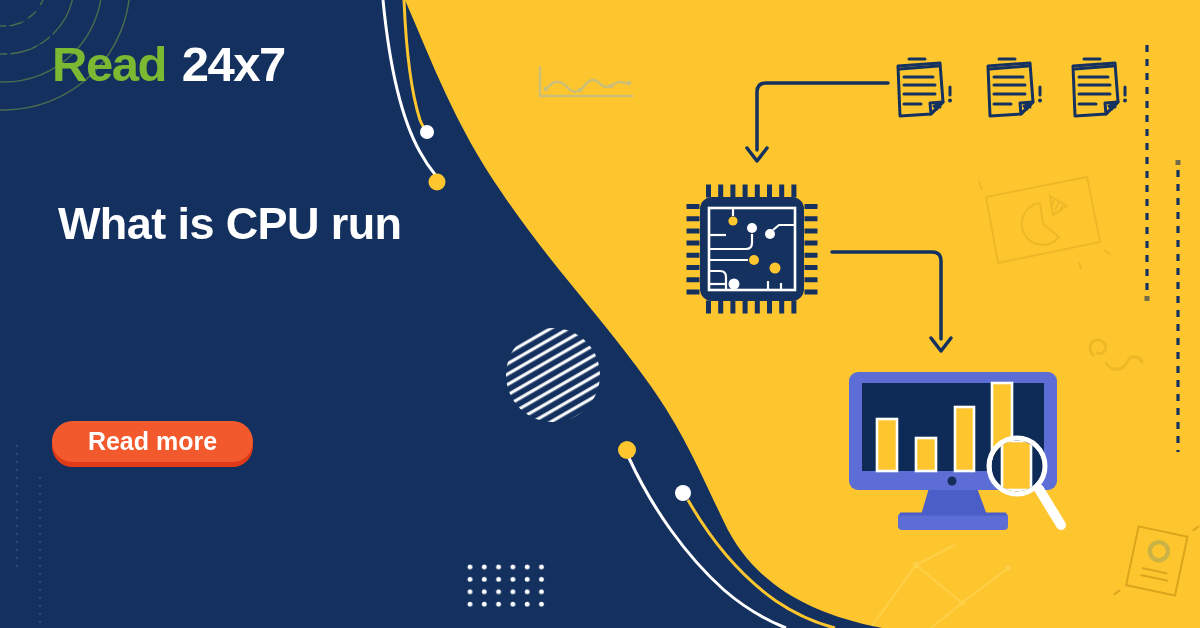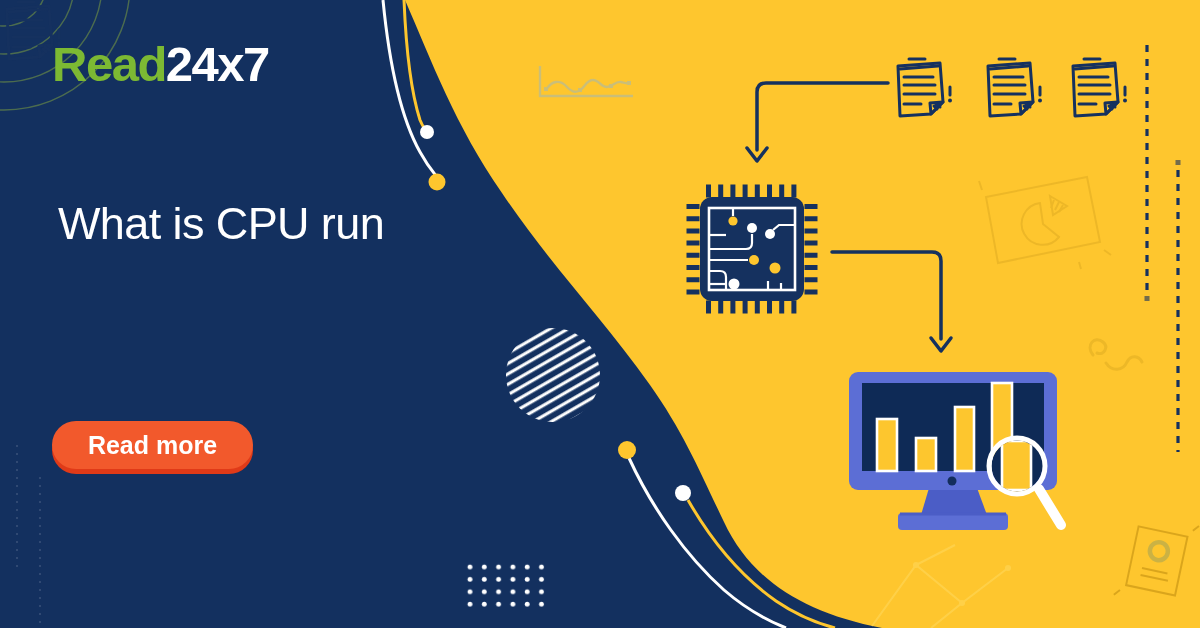--- a/index.html
+++ b/index.html
@@ -6,27 +6,27 @@
   .banner{
     position:relative;width:1200px;height:628px;overflow:hidden;
     background:#13305f;font-family:"Liberation Sans",sans-serif;
   }
   .decor{position:absolute;inset:0;width:1200px;height:628px;display:block;}
   .logo{
     position:absolute;left:52px;top:40px;font-size:49px;font-weight:bold;
     letter-spacing:-1.5px;line-height:1;user-select:none;
   }
   .logo .site{color:#7cb933;}
-  .logo .suffix{color:#ffffff;}
+  .logo .suffix{color:#ffffff;margin-left:16px;}
   .headline{
     position:absolute;left:58px;top:192px;width:520px;color:#ffffff;
-    font-size:45px;font-weight:normal;line-height:63px;letter-spacing:-0.6px;
+    font-size:45px;font-weight:bold;line-height:63px;letter-spacing:-0.6px;
   }
   .cta{
-    position:absolute;left:52px;top:421px;width:201px;height:48px;
+    position:absolute;left:52px;top:421px;width:201px;height:41px;
     background:#f2592c;border:none;border-radius:27px;
     box-shadow:0 5px 0 #e03a18;
     color:#ffffff;font-size:25px;font-weight:bold;
     font-family:"Liberation Sans",sans-serif;cursor:pointer;
   }
 </style>
 </head>
 <body>
 
 <div class="banner">

